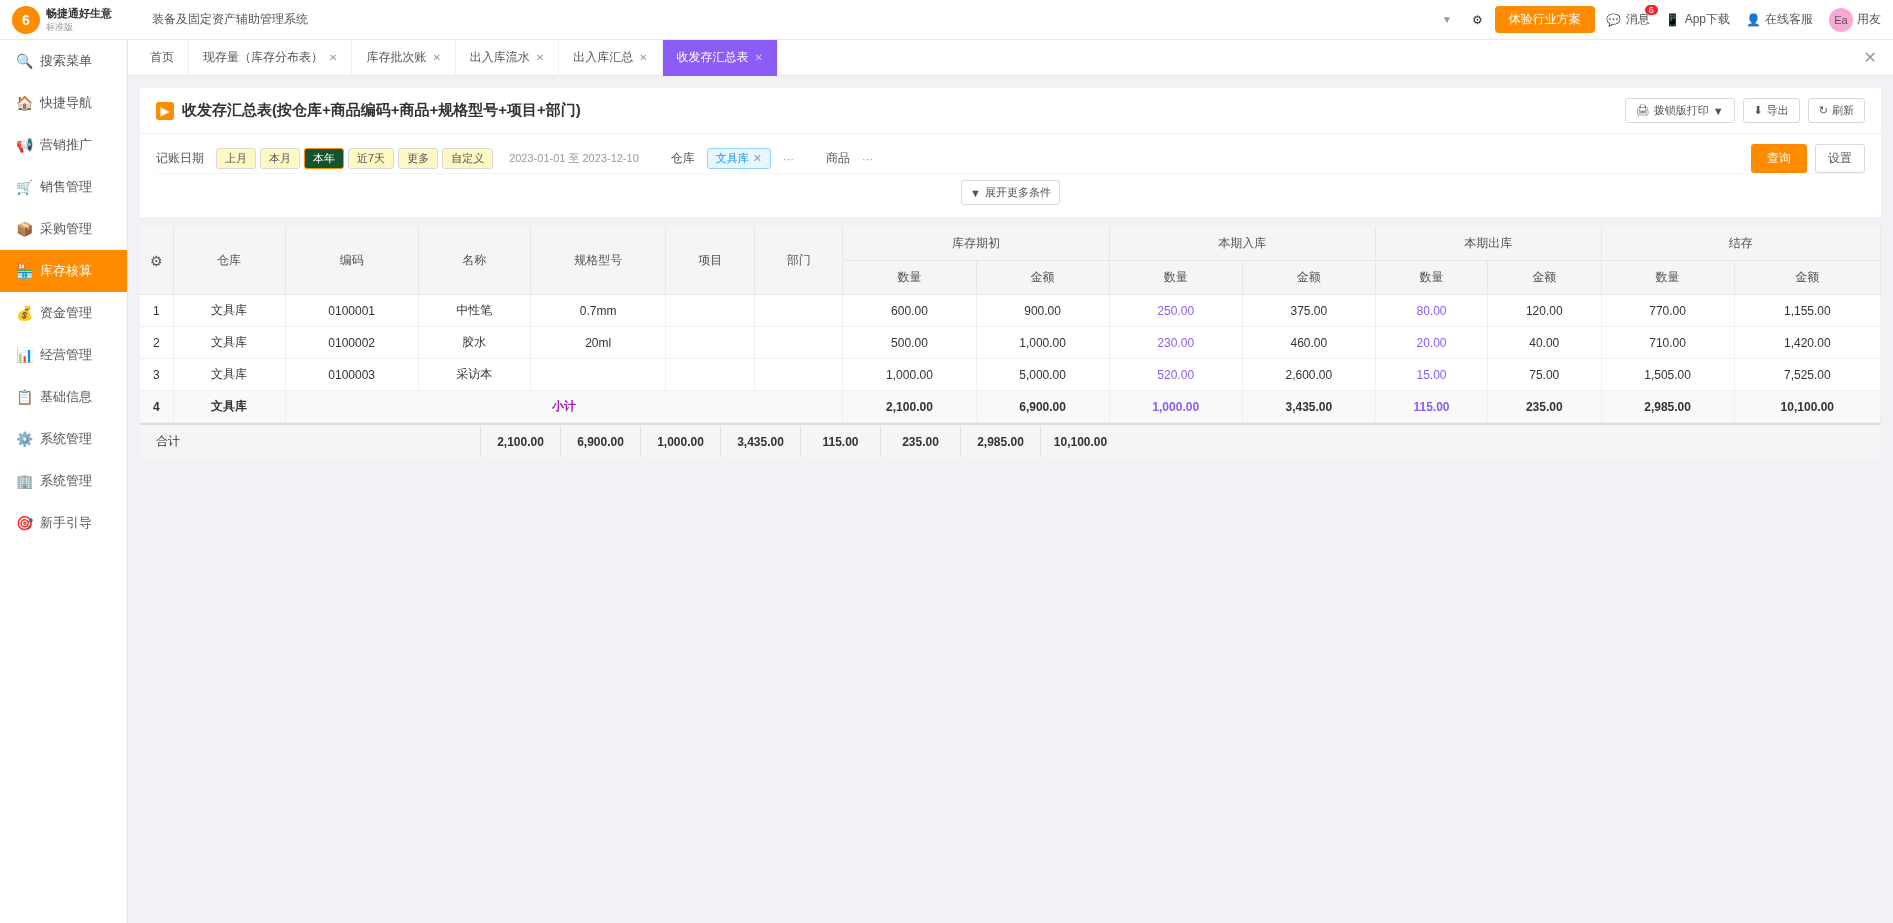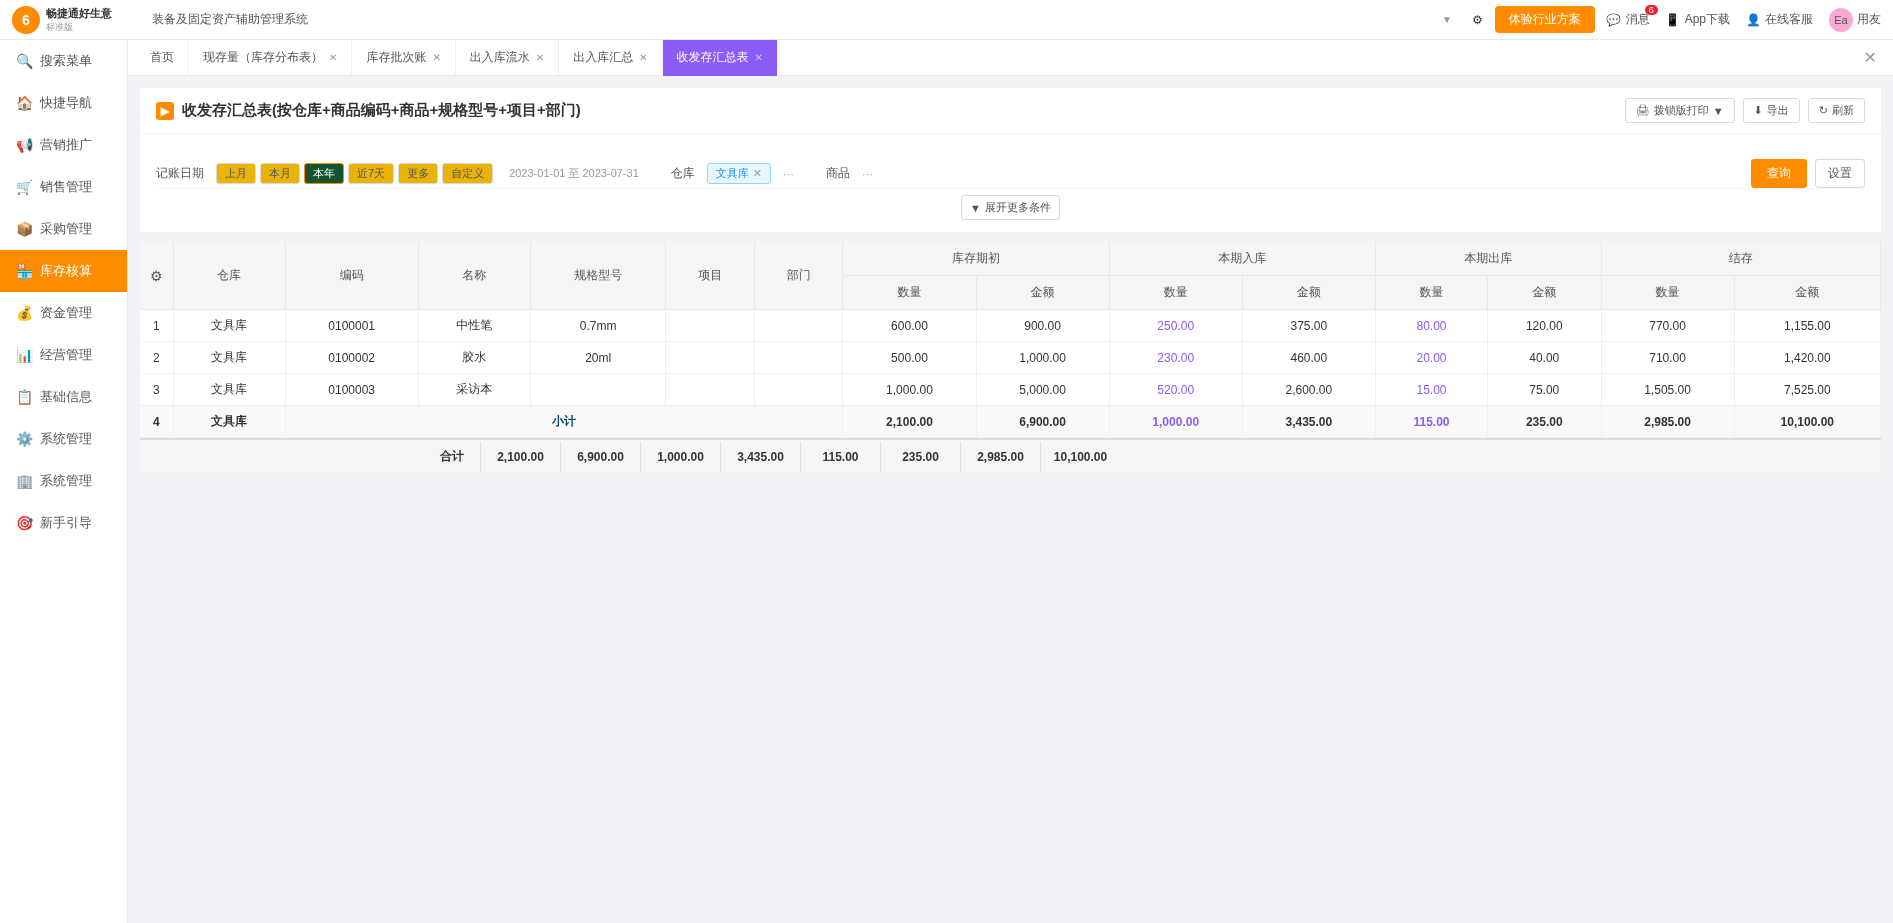--- a/index.html
+++ b/index.html
@@ -33,37 +33,37 @@
     .tab-bar { display: flex; align-items: center; background: #fff; border-bottom: 1px solid #e8e8e8; padding: 0 8px; height: 36px; }
     .tab-item { display: flex; align-items: center; gap: 6px; padding: 0 14px; height: 36px; cursor: pointer; color: #555; font-size: 12px; border-right: 1px solid #f0f0f0; white-space: nowrap; }
     .tab-item.active { color: #fff; background: #8b5cf6; }
     .tab-item .tab-close { font-size: 10px; opacity: 0.6; cursor: pointer; }
     .tab-spacer { flex: 1; }
     .tab-close-all { font-size: 16px; color: #999; cursor: pointer; padding: 0 8px; }
 
     
     .page-content { flex: 1; overflow-y: auto; padding: 12px; }
     .page-title { font-size: 15px; font-weight: bold; color: #333; }
-    .filter-row { display: flex; align-items: center; gap: 12px; flex-wrap: wrap; margin-top: 15px; }
+    .filter-row { display: flex; align-items: center; gap: 12px; flex-wrap: wrap; }
     .filter-label { font-size: 12px; color: #555; white-space: nowrap; }
     .date-shortcuts { display: flex; gap: 4px; }
-    .date-btn { padding: 2px 8px; border: 1px solid #d9d9d9; border-radius: 3px; cursor: pointer; font-size: 11px; color: #555; background: #eab308; }
+    .date-btn { padding: 2px 8px; border: 1px solid #d9d9d9; border-radius: 3px; cursor: pointer; font-size: 11px; color: #555; background: #fef9c3; }
     .date-btn.active { background: #14532d; color: white; border-color: #ff8c00; }
     .date-range { font-size: 11px; color: #999; margin-left: 4px; }
     .filter-tag { display: flex; align-items: center; gap: 4px; background: #e6f7ff; border: 1px solid #91d5ff; border-radius: 3px; padding: 2px 8px; font-size: 11px; color: #1890ff; }
     .filter-tag .remove { cursor: pointer; color: #999; }
     .expand-btn { display: flex; align-items: center; gap: 4px; color: #555; font-size: 11px; cursor: pointer; padding: 4px 8px; border: 1px solid #d9d9d9; border-radius: 3px; background: white; }
     .query-btn { background: #ff8c00; color: white; border: none; border-radius: 3px; padding: 5px 16px; font-size: 12px; cursor: pointer; }
     .settings-btn { background: white; color: #555; border: 1px solid #d9d9d9; border-radius: 3px; padding: 5px 12px; font-size: 12px; cursor: pointer; }
     .action-btn { display: flex; align-items: center; gap: 4px; padding: 4px 10px; border: 1px solid #d9d9d9; border-radius: 3px; background: white; cursor: pointer; font-size: 11px; color: #555; }
     .data-table { width: 100%; border-collapse: collapse; font-size: 12px; }
     .data-table th { background: #f5f5f5; padding: 8px 10px; text-align: center; border-bottom: 1px solid #e8e8e8; border-right: 1px solid #e8e8e8; color: #555; font-weight: normal; white-space: nowrap; }
     .data-table td { padding: 7px 10px; text-align: center; border-bottom: 1px solid #f0f0f0; border-right: 1px solid #f0f0f0; color: #333; white-space: nowrap; }
     .data-table .subtotal td { background: #f9f9f9; font-weight: bold; }
-    .data-table .subtotal td:nth-child(3) { color: #0c4a6e; }
+    .data-table .subtotal td:nth-child(3) { color: #a21caf; }
     .data-table a { color: #8b5cf6; cursor: pointer; }
     .th-group { text-align: center; background: #ecf8f7; font-weight: bold; color: #00897b; }
 
     .settings-col { width: 32px; text-align: center; }
     .gear-icon { font-size: 14px; cursor: pointer; color: #555; }
 
     
     .page-header { display: flex; align-items: center; justify-content: space-between; background: white; padding: 10px 16px; margin-bottom: 0; }
     .page-header-actions { display: flex; gap: 8px; align-items: center; }
 
@@ -224,21 +224,21 @@
         <div class="filter-row">
           <span class="filter-label">记账日期</span>
           <div class="date-shortcuts">
             <button class="date-btn">上月</button>
             <button class="date-btn">本月</button>
             <button class="date-btn active">本年</button>
             <button class="date-btn">近7天</button>
             <button class="date-btn">更多</button>
             <button class="date-btn">自定义</button>
           </div>
-          <span class="date-range">2023-01-01 至 2023-07-31</span>
+          <span class="date-range">2023-01-01 至 2023-12-10</span>
 
           <span class="filter-label" style="margin-left:20px;">仓库</span>
           <div class="filter-tag">
             <span>文具库</span>
             <span class="remove">✕</span>
           </div>
           <span style="color:#999;font-size:11px;cursor:pointer;">···</span>
 
           <span class="filter-label" style="margin-left:20px;">商品</span>
           <span style="color:#999;font-size:11px;cursor:pointer;">···</span>
@@ -351,21 +351,21 @@
               <td>3,435.00</td>
               <td><a>115.00</a></td>
               <td>235.00</td>
               <td>2,985.00</td>
               <td>10,100.00</td>
             </tr>
           </tbody>
         </table>
 
         <div style="display:flex;align-items:center;background:#f5f5f5;border-top:2px solid #ddd;padding:0;">
-          <div style="padding:8px 16px;font-weight:bold;min-width:340px;text-align:right;">合计</div>
+          <div style="padding:8px 16px;font-weight:normal;min-width:340px;">合计</div>
           <div style="display:flex;flex:1;">
             <div style="padding:8px 10px;text-align:center;border-left:1px solid #e0e0e0;min-width:80px;font-weight:bold;">2,100.00</div>
             <div style="padding:8px 10px;text-align:center;border-left:1px solid #e0e0e0;min-width:80px;font-weight:bold;">6,900.00</div>
             <div style="padding:8px 10px;text-align:center;border-left:1px solid #e0e0e0;min-width:80px;font-weight:bold;">1,000.00</div>
             <div style="padding:8px 10px;text-align:center;border-left:1px solid #e0e0e0;min-width:80px;font-weight:bold;">3,435.00</div>
             <div style="padding:8px 10px;text-align:center;border-left:1px solid #e0e0e0;min-width:80px;font-weight:bold;">115.00</div>
             <div style="padding:8px 10px;text-align:center;border-left:1px solid #e0e0e0;min-width:80px;font-weight:bold;">235.00</div>
             <div style="padding:8px 10px;text-align:center;border-left:1px solid #e0e0e0;min-width:80px;font-weight:bold;">2,985.00</div>
             <div style="padding:8px 10px;text-align:center;border-left:1px solid #e0e0e0;min-width:80px;font-weight:bold;">10,100.00</div>
           </div>

